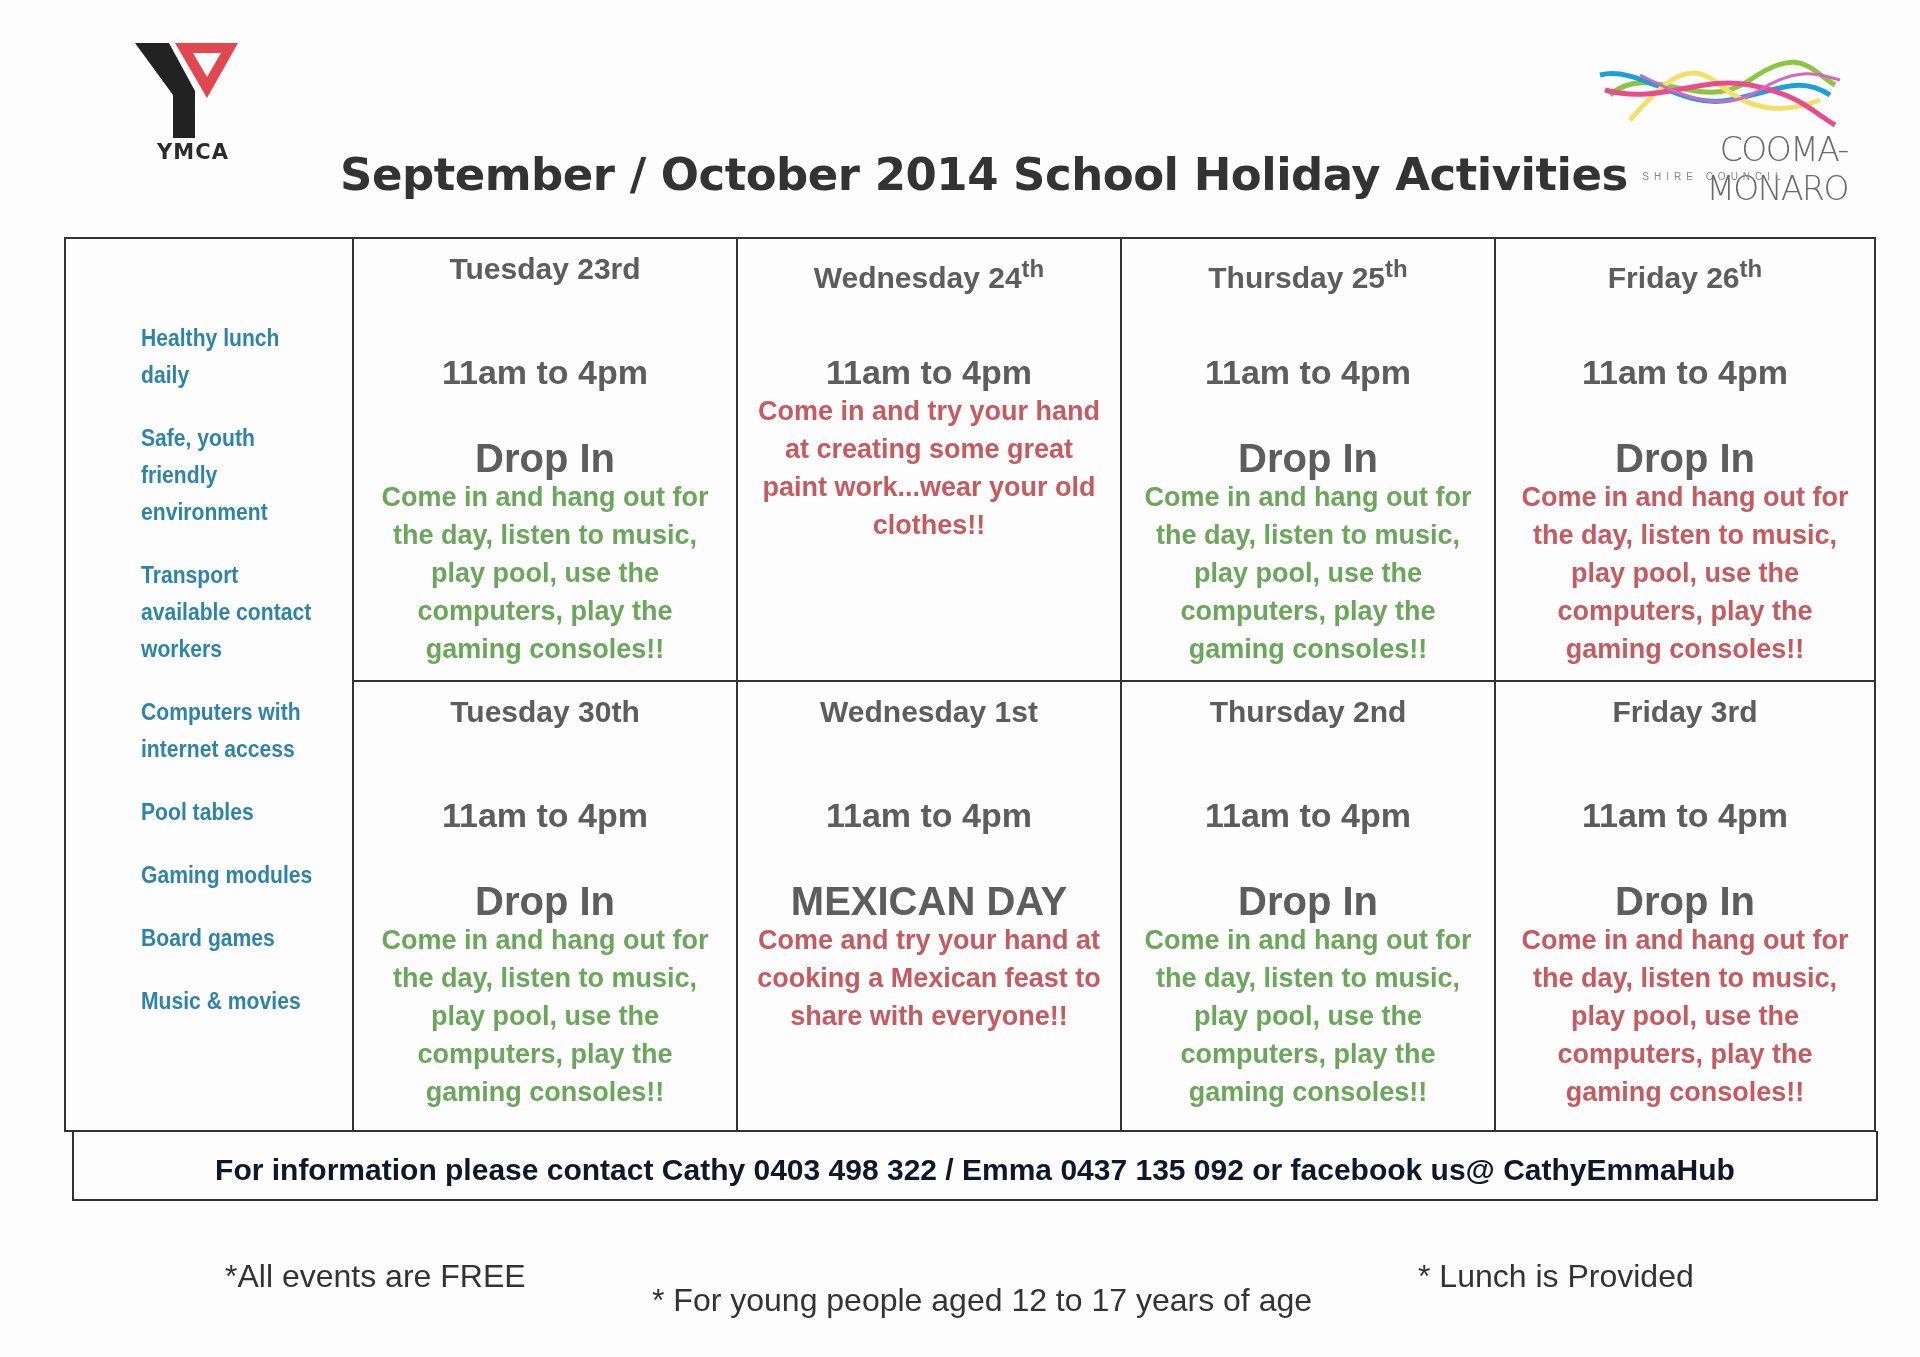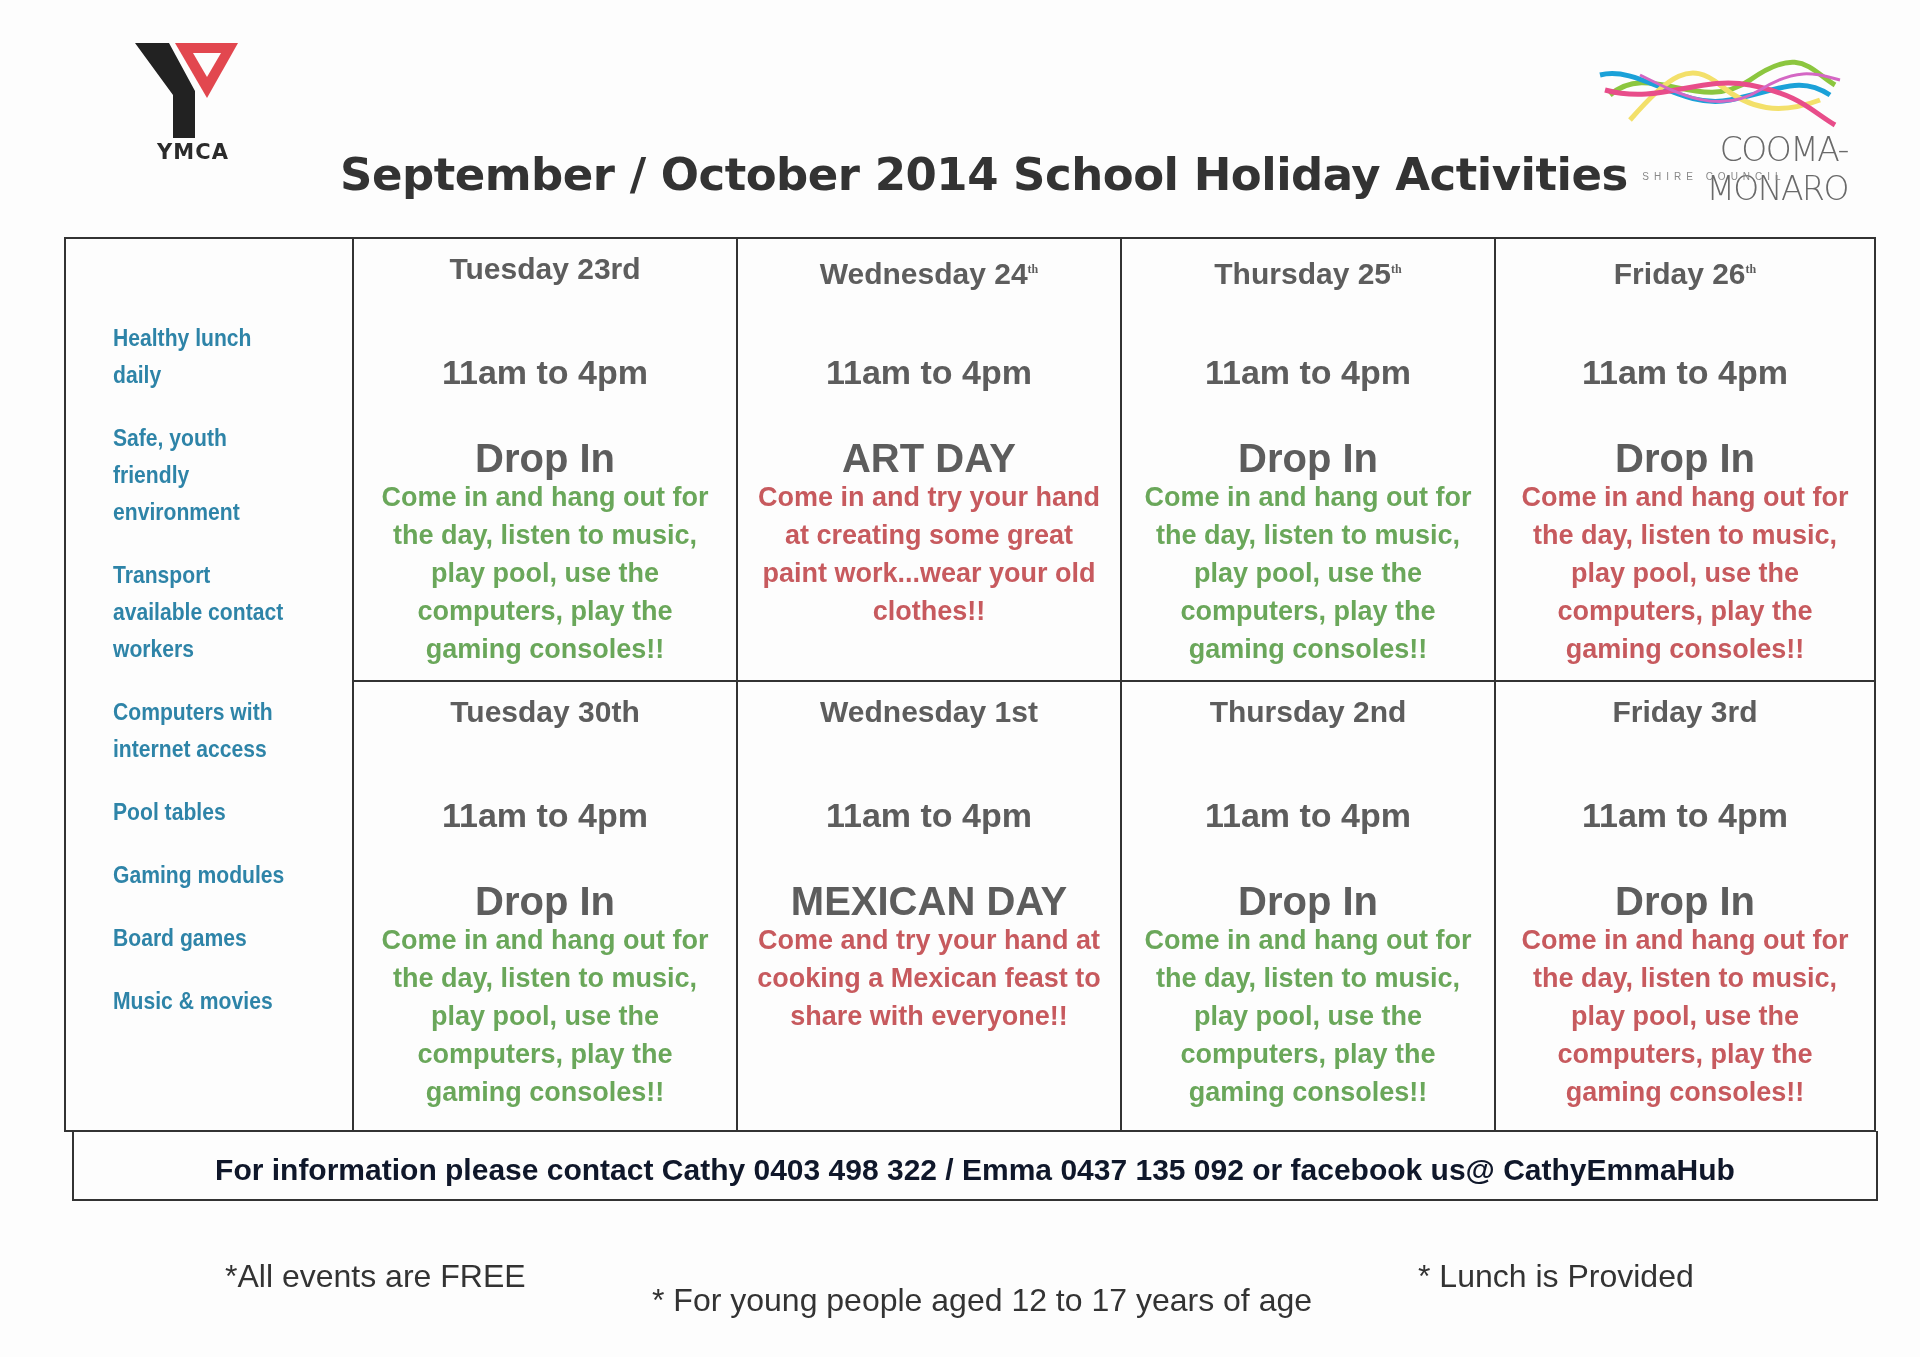--- a/index.html
+++ b/index.html
@@ -14,28 +14,28 @@
   #council { left:1580px; top:55px; width:270px; height:80px; }
   #council-name { left:1580px; top:130px; width:268px; text-align:right; font-family:"DejaVu Sans", sans-serif;
                   font-size:33px; color:#6a6a6a; letter-spacing:-1.5px; font-weight:300; }
   #council-sub { left:1580px; top:171px; width:268px; text-align:center; font-size:10px; color:#888; letter-spacing:5px; }
   
   #title { left:340px; top:148px; width:1180px; font-family:"DejaVu Sans", sans-serif; font-weight:bold;
            font-size:45px; color:#333; letter-spacing:-0.5px; white-space:nowrap; }
   
   #grid { left:64px; top:237px; width:1812px; height:895px; border:2px solid #333; box-sizing:border-box;
           display:grid; grid-template-columns:288px 384px 384px 374px 1fr; grid-template-rows:443px 1fr; }
-  .side { grid-row:1 / span 2; grid-column:1; border-right:2px solid #333; padding:80px 0 0 47px; box-sizing:border-box; }
+  .side { grid-row:1 / span 2; grid-column:1; border-right:2px solid #333; padding:80px 0 0 75px; box-sizing:border-box; }
   .side-item { color:#2e84a8; font-family:"Liberation Sans", sans-serif; font-weight:bold; font-size:24px;
                line-height:37px; margin-bottom:26px; transform:scaleX(0.88); transform-origin:left; }
   .cell { border-right:2px solid #333; text-align:center; box-sizing:border-box; padding-top:10px; }
   .cell.last { border-right:none; }
   .cell.top { border-bottom:2px solid #333; }
   .day { font-weight:bold; font-size:30px; color:#5d5d5d; height:40px; line-height:40px; }
-  .day sup { font-size:12px;font-family:Liberation Serif, serif; }
+  .day sup { font-size:24px; }
   .time { font-weight:bold; font-size:34px; color:#5d5d5d; margin-top:64px; }
   .act { font-weight:bold; font-size:40px; color:#5d5d5d; margin-top:46px; line-height:40px; }
   .desc { font-weight:bold; font-size:27px; line-height:38px; padding:0 12px; }
   .green { color:#6aa75a; }
   .red { color:#c75a5e; }
   
   #contact { left:72px; top:1131px; width:1806px; height:70px; border:2px solid #333; border-top:none; box-sizing:border-box;
              text-align:center; font-weight:bold; font-size:30px; color:#0f172a; line-height:78px; white-space:nowrap; }
   .note { top:1258px; font-size:32px; color:#333; white-space:nowrap; }
 </style>
@@ -75,21 +75,20 @@
 
   <div class="cell top">
     <div class="day"><span>Tuesday 23rd</span></div>
     <div class="time">11am to 4pm</div>
     <div class="act">Drop In</div>
     <div class="desc green">Come in and hang out for the day, listen to music, play pool, use the computers, play the gaming consoles!!</div>
   </div>
   <div class="cell top">
     <div class="day"><span>Wednesday 24</span><sup>th</sup></div>
     <div class="time">11am to 4pm</div>
-    <div class="act">ART DAY</div>
     <div class="desc red">Come in and try your hand at creating some great paint work...wear your old clothes!!</div>
   </div>
   <div class="cell top">
     <div class="day"><span>Thursday 25</span><sup>th</sup></div>
     <div class="time">11am to 4pm</div>
     <div class="act">Drop In</div>
     <div class="desc green">Come in and hang out for the day, listen to music, play pool, use the computers, play the gaming consoles!!</div>
   </div>
   <div class="cell top last">
     <div class="day"><span>Friday 26</span><sup>th</sup></div>

